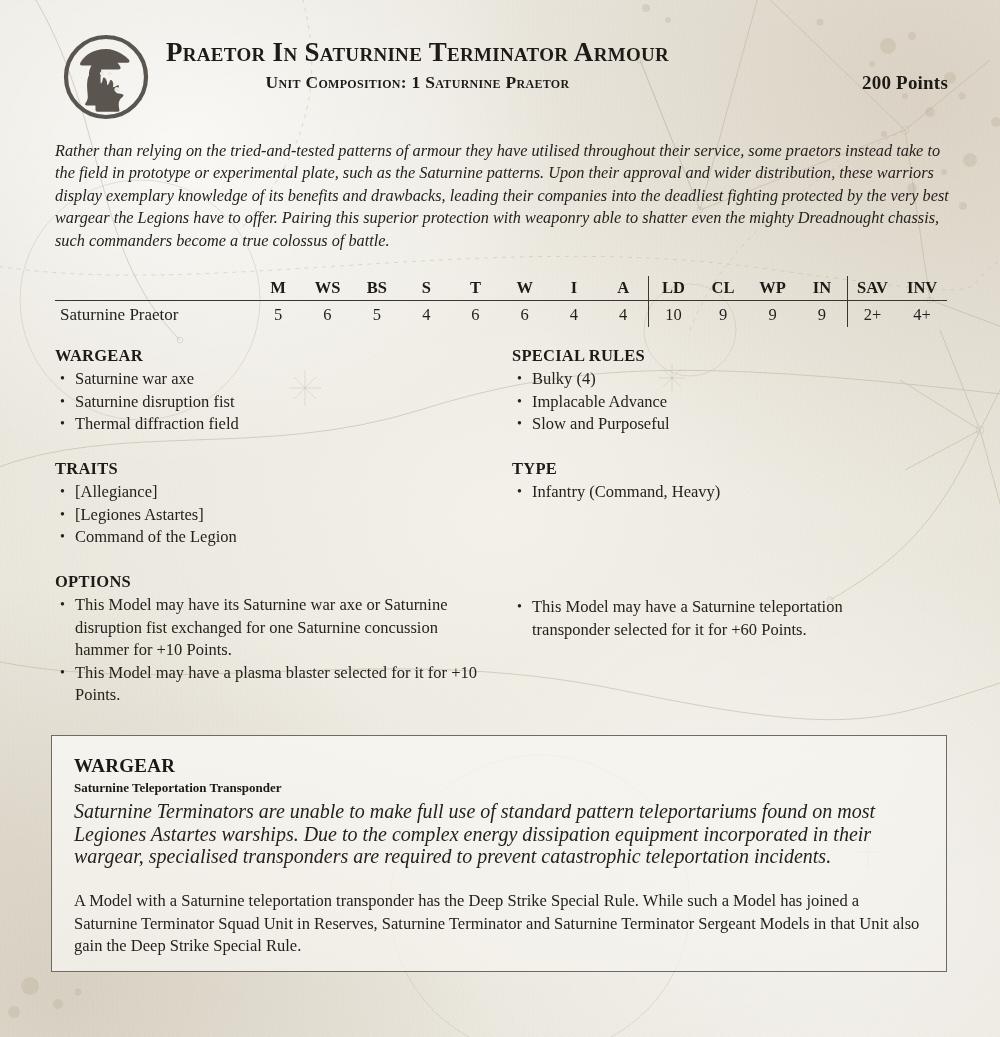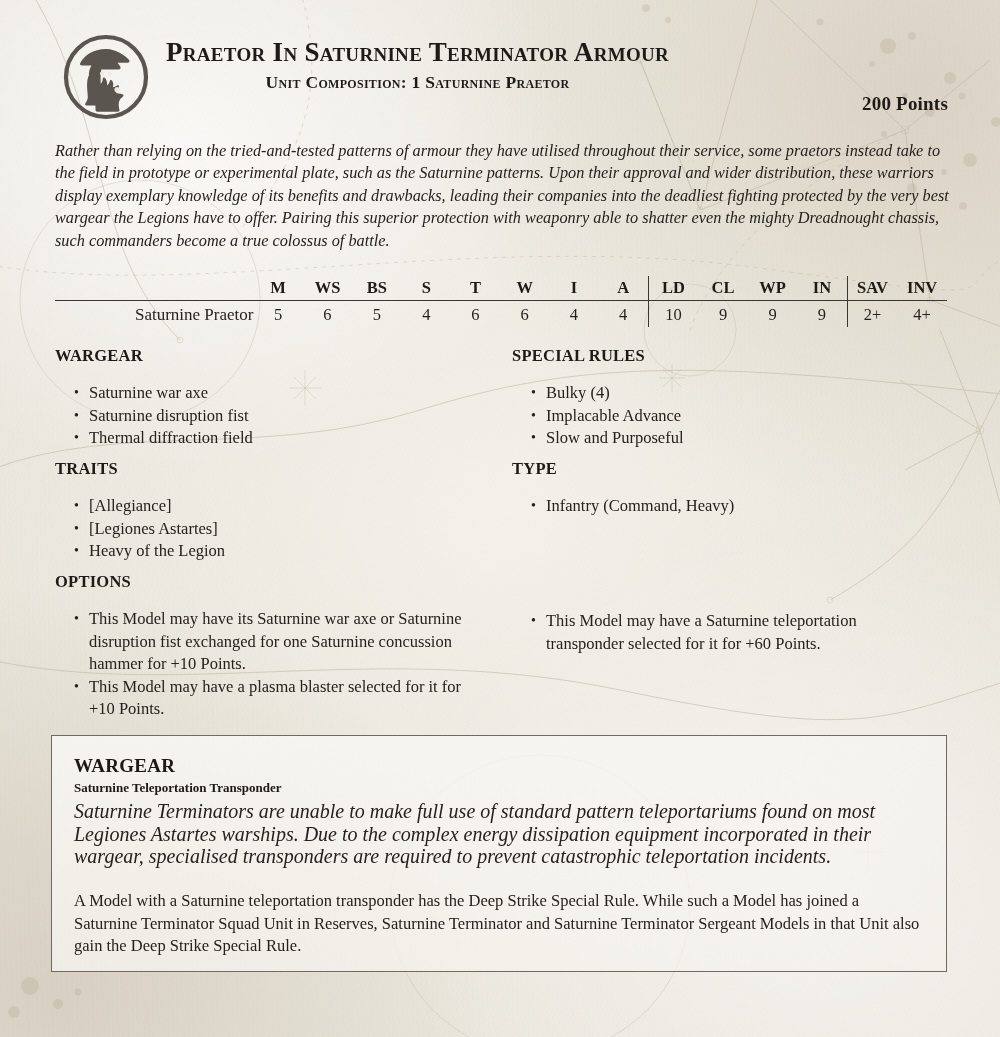--- a/index.html
+++ b/index.html
@@ -45,51 +45,51 @@
   }
   .unit-comp{
     font-family:"Liberation Serif","DejaVu Serif",serif;
     font-weight:bold;font-size:17.5px;letter-spacing:.3px;
     color:#1d1a17;margin:7px 0 0 0;line-height:1.05;
     font-variant:small-caps;
     text-align:center;
   }
   .points{
     position:absolute;right:52px;top:72px;
-    font-weight:bold;font-size:19px;color:#1d1a17;letter-spacing:.2px;margin-top:21px;
+    font-weight:bold;font-size:19px;color:#1d1a17;letter-spacing:.2px;
   }
 
   
   .fluff{
     position:absolute;left:55px;top:140px;width:894px;
     font-style:italic;font-size:16.3px;line-height:22.4px;
     color:#26211d;text-align:left;
   }
 
   
   .stats{
     position:absolute;left:55px;top:276px;width:892px;
     border-collapse:collapse;
   }
   .stats th,.stats td{
     font-size:16.5px;padding:0;text-align:center;height:24px;vertical-align:middle;
   }
   .stats th{font-weight:bold;font-size:16.5px;color:#1d1a17;}
-  .stats .namecell{text-align:right;padding-left:5px;font-weight:normal;font-size:17px;}
+  .stats .namecell{text-align:left;padding-left:5px;font-weight:normal;font-size:17px;}
   .stats thead tr{border-bottom:1.6px solid #3a3531;}
   .stats .sep-l{border-left:1.4px solid #3a3531;}
   .stats tbody td{padding-top:2px;}
 
   
   .sect{position:absolute;}
   .sect h3{
     margin:0 0 1px 0;font-size:16.5px;font-weight:bold;letter-spacing:.25px;
     color:#1d1a17;font-family:"Liberation Serif","DejaVu Serif",serif;
   }
-  .sect ul{margin:16px;padding:0;list-style:none;}
+  .sect ul{margin:2px;padding:0;list-style:none;}
   .sect li{
     font-size:16.5px;line-height:22.6px;color:#26211d;
     padding-left:18px;position:relative;
   }
   .sect li::before{
     content:"\2022";position:absolute;left:3px;top:0;font-size:14px;color:#26211d;
   }
   .sect li.multi{line-height:22.6px;}
 
   
@@ -264,21 +264,21 @@
       <li>Implacable Advance</li>
       <li>Slow and Purposeful</li>
     </ul>
   </div>
 
   <div class="sect" style="left:55px;top:459px;width:430px">
     <h3>TRAITS</h3>
     <ul>
       <li>[Allegiance]</li>
       <li>[Legiones Astartes]</li>
-      <li>Heavy of the Legion</li>
+      <li>Command of the Legion</li>
     </ul>
   </div>
 
   <div class="sect" style="left:512px;top:459px;width:430px">
     <h3>TYPE</h3>
     <ul>
       <li>Infantry (Command, Heavy)</li>
     </ul>
   </div>
 

